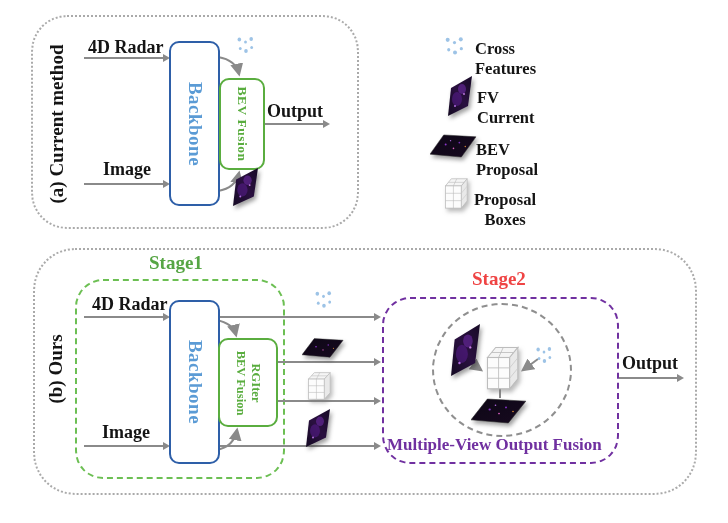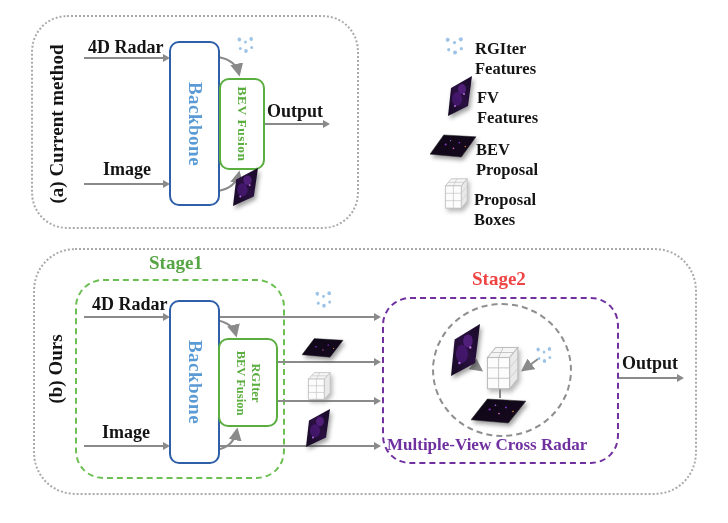--- a/index.html
+++ b/index.html
@@ -102,30 +102,30 @@
     <svg class="abs" style="left:444px;top:36px;" width="21" height="22" viewBox="0 0 20 20" preserveAspectRatio="none">
       <g fill="#9dc3e6">
         <circle cx="3.5" cy="3.5" r="1.9"></circle>
           <circle cx="10" cy="6" r="1.5"></circle>
         <circle cx="16" cy="3" r="1.9"></circle>
           <circle cx="4.5" cy="12.5" r="1.5"></circle>
         <circle cx="10.5" cy="15" r="1.9"></circle>
           <circle cx="16.5" cy="11.5" r="1.5"></circle>
       </g>
     </svg>
-    <div class="serif abs" style="left:475px;top:39px;font-size:16.5px;">RGIter Features</div>
+    <div class="serif abs" style="left:475px;top:39px;font-size:16.5px;">Cross Features</div>
 
     <svg class="abs shadow" style="left:448px;top:76px;" width="24" height="40" viewBox="0 0 24 40" preserveAspectRatio="none">
       <polygon points="0,40 3,12 24,0 20,30" fill="url(#gradFV)"></polygon>
       <ellipse cx="9" cy="23" rx="5" ry="7" fill="#5a1d8f" opacity="0.55"></ellipse>
       <ellipse cx="14" cy="13" rx="4" ry="5" fill="#7a2fb8" opacity="0.5"></ellipse>
       <circle cx="7" cy="30" r="1" fill="#b06ae0"></circle>
         <circle cx="16" cy="18" r="0.9" fill="#c77fe8"></circle>
     </svg>
-    <div class="serif abs" style="left:477px;top:88px;font-size:16.5px;">FV Features</div>
+    <div class="serif abs" style="left:477px;top:88px;font-size:16.5px;">FV Current</div>
 
     <svg class="abs shadow" style="left:430px;top:133px;" width="47" height="25" viewBox="0 0 48 26" preserveAspectRatio="none">
       <polygon points="0,22 14,2 47,4 32,25" fill="url(#gradBEV)" stroke="#2a2a2a" stroke-width="0.5"></polygon>
       <circle cx="16" cy="12" r="1" fill="#8a35c9"></circle>
         <circle cx="24" cy="16" r="0.8" fill="#d85fbf"></circle>
       <circle cx="30" cy="10" r="0.9" fill="#7a2fb8"></circle>
         <circle cx="36" cy="14" r="0.7" fill="#e0913a"></circle>
       <circle cx="21" cy="8" r="0.7" fill="#b06ae0"></circle>
     </svg>
     <div class="serif abs" style="left:476px;top:140px;font-size:16.5px;">BEV Proposal</div>
@@ -135,21 +135,21 @@
       <line x1="6.5" y1="6" x2="25.5" y2="6" stroke="#bdbdbd" stroke-width="0.7"></line>
       <line x1="16.5" y1="2" x2="12.5" y2="10" stroke="#bdbdbd" stroke-width="0.7"></line>
       <rect x="3" y="10" width="19" height="25" fill="#fcfcfc" stroke="#bdbdbd" stroke-width="0.9"></rect>
       <line x1="12.5" y1="10" x2="12.5" y2="35" stroke="#bdbdbd" stroke-width="0.7"></line>
       <line x1="3" y1="18.3" x2="22" y2="18.3" stroke="#bdbdbd" stroke-width="0.7"></line>
       <line x1="3" y1="26.6" x2="22" y2="26.6" stroke="#bdbdbd" stroke-width="0.7"></line>
       <polygon points="22,10 29,2 29,27 22,35" fill="#e9e9e9" stroke="#bdbdbd" stroke-width="0.9"></polygon>
       <line x1="22" y1="18.3" x2="29" y2="10.3" stroke="#c6c6c6" stroke-width="0.6"></line>
       <line x1="22" y1="26.6" x2="29" y2="18.6" stroke="#c6c6c6" stroke-width="0.6"></line>
     </svg>
-    <div class="serif abs" style="left:474px;top:190px;font-size:16.5px;">Proposal Boxes</div>
+    <div class="serif abs" style="left:474px;top:190px;font-size:16.5px;text-align:center;">Proposal Boxes</div>
   </div>
 
   <div class="panel abs" style="left:33px;top:248px;width:660px;height:243px;border-radius:42px;"></div>
 
   <div class="serif abs vlabel" style="left:56px;top:369px;font-size:19px;">(b) Ours</div>
 
   <div class="serif abs" style="left:149px;top:252px;font-size:19px;color:#56a544;">Stage1</div>
   <div class="abs dash-green" style="left:75px;top:279px;width:206px;height:196px;"></div>
 
   <div class="serif abs" style="left:92px;top:294px;font-size:18px;">4D Radar</div>
@@ -258,18 +258,18 @@
   </svg>
 
   <svg class="abs curve" style="left:464px;top:357px;" width="24" height="20" viewBox="0 0 24 20">
     <line x1="2" y1="2" x2="17" y2="13" stroke="#8a8a8a" stroke-width="2" marker-end="url(#ah)"></line>
   </svg>
   <svg class="abs curve" style="left:516px;top:357px;" width="24" height="20" viewBox="0 0 24 20">
     <line x1="22" y1="2" x2="7" y2="13" stroke="#8a8a8a" stroke-width="2" marker-end="url(#ah)"></line>
   </svg>
   <div class="varrow-up" style="left:499px;top:388px;height:10px;"></div>
 
-  <div class="serif abs" style="left:387px;top:435px;font-size:17px;color:#7030a0;white-space:nowrap;z-index:5;">Multiple-View Cross Radar</div>
+  <div class="serif abs" style="left:387px;top:435px;font-size:17px;color:#7030a0;white-space:nowrap;z-index:5;">Multiple-View Output Fusion</div>
 
   <div class="serif abs" style="left:622px;top:353px;font-size:18px;">Output</div>
   <div class="harrow" style="left:619px;top:377px;width:58px;"></div>
 
 </div>
 
 </body></html>

